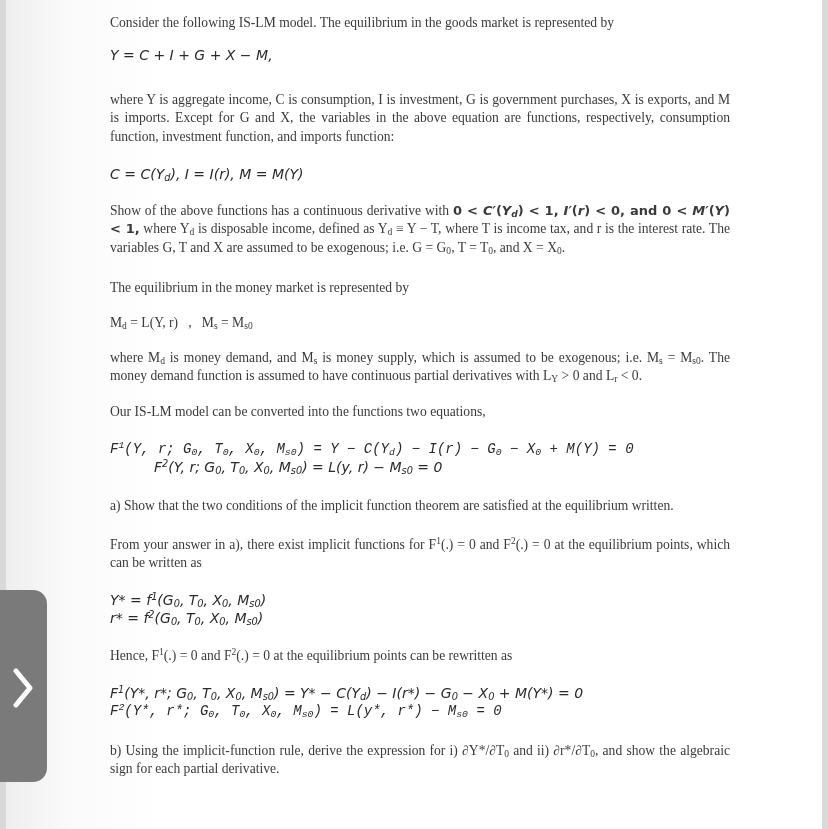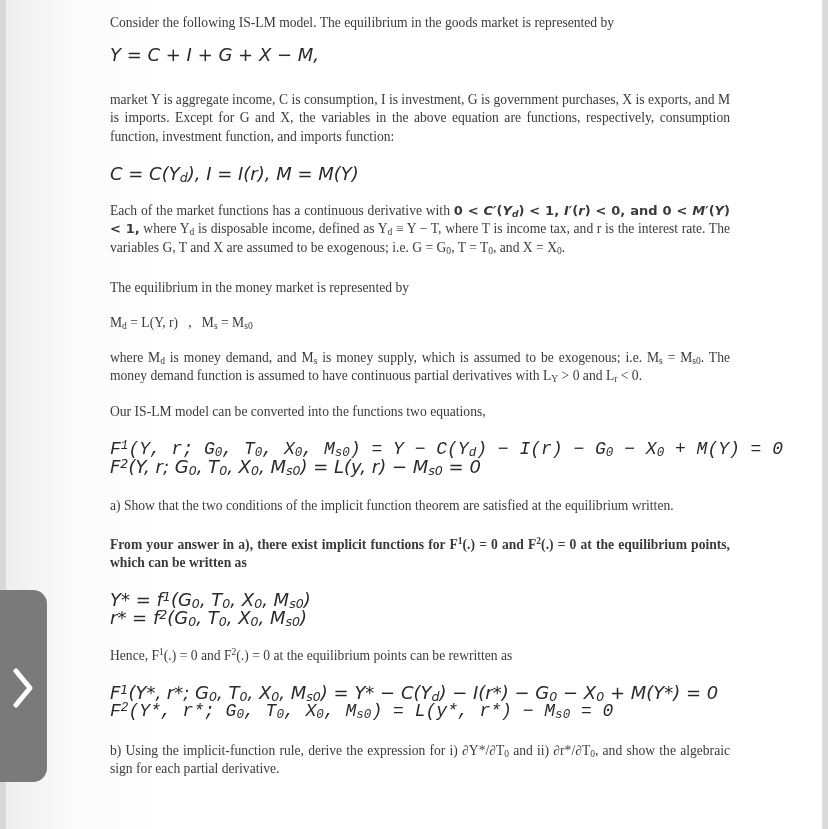--- a/index.html
+++ b/index.html
@@ -21,21 +21,21 @@
       background: linear-gradient(90deg, #eeeeee 0px, #fafafa 60px, #ffffff 160px);
     }
     .content {
       position: absolute; left: 104px; top: 0; width: 620px;
       color: #3a3a3a; font-size: 13.6px; line-height: 18.3px;
     }
     .p { position: absolute; left: 0; width: 620px; text-align: justify; }
     .eq {
       position: absolute; left: 0; white-space: nowrap;
       font-family: "DejaVu Sans", sans-serif; font-style: italic;
-      font-size: 18px; color: #2a2a2a; line-height: 18px;
+      font-size: 14px; color: #2a2a2a; line-height: 18px;
     }
     .bold { font-weight: bold; }
     sub { font-size: 70%; vertical-align: -2px; line-height: 0; }
     sup { font-size: 70%; vertical-align: 5px; line-height: 0; }
     .next-button {
       position: absolute; left: 0; top: 590px; width: 47px; height: 192px;
       background: #7a7a7a; border-radius: 0 14px 14px 0;
       cursor: pointer;
     }
     .next-button svg { position: absolute; left: 12px; top: 78px; }
@@ -46,44 +46,44 @@
 <div class="left-rail"></div>
 <div class="right-rail"></div>
 
 <div class="page">
   <div class="content">
 
     <div class="p" style="top:14px;">Consider the following IS-LM model. The equilibrium in the goods market is represented by</div>
 
     <div class="eq" style="top:46px;">Y = C + I + G + X − M,</div>
 
-    <div class="p" style="top:91px;">market Y is aggregate income, C is consumption, I is investment, G is government purchases, X is exports, and M is imports. Except for G and X, the variables in the above equation are functions, respectively, consumption function, investment function, and imports function:</div>
+    <div class="p" style="top:91px;">where Y is aggregate income, C is consumption, I is investment, G is government purchases, X is exports, and M is imports. Except for G and X, the variables in the above equation are functions, respectively, consumption function, investment function, and imports function:</div>
 
     <div class="eq" style="top:165px;">C = C(Y<sub>d</sub>), I = I(r), M = M(Y)</div>
 
     <div class="p" style="top:202px;">
-      <span>Each of the market functions has a continuous derivative with</span>
+      <span>Show of the above functions has a continuous derivative with</span>
       <span class="bold" style="font-family:'DejaVu Sans',sans-serif;font-size:13px;">0 &lt; <i>C′</i>(<i>Y<sub>d</sub></i>) &lt; 1, <i>I′</i>(<i>r</i>) &lt; 0, and 0 &lt; <i>M′</i>(<i>Y</i>) &lt; 1,</span>
       <span>where Y<sub>d</sub> is disposable income, defined as Y<sub>d</sub> ≡ Y − T, where T is income tax, and r is the interest rate. The variables G, T and X are assumed to be exogenous; i.e. G = G<sub>0</sub>, T = T<sub>0</sub>, and X = X<sub>0</sub>.</span>
     </div>
 
     <div class="p" style="top:279px;">The equilibrium in the money market is represented by</div>
 
     <div class="p" style="top:314px;">M<sub>d</sub> = L(Y, r) &nbsp;&nbsp;, &nbsp; M<sub>s</sub> = M<sub>s0</sub></div>
 
     <div class="p" style="top:349px;">where M<sub>d</sub> is money demand, and M<sub>s</sub> is money supply, which is assumed to be exogenous; i.e. M<sub>s</sub> = M<sub>s0</sub>. The money demand function is assumed to have continuous partial derivatives with L<sub>Y</sub> &gt; 0 and L<sub>r</sub> &lt; 0.</div>
 
     <div class="p" style="top:403px;">Our IS-LM model can be converted into the functions two equations,</div>
 
     <div class="eq" style="top:440px;font-family:Liberation Mono, monospace;">F<sup>1</sup>(Y, r; G<sub>0</sub>, T<sub>0</sub>, X<sub>0</sub>, M<sub>s0</sub>) = Y − C(Y<sub>d</sub>) − I(r) − G<sub>0</sub> − X<sub>0</sub> + M(Y) = 0</div>
-    <div class="eq" style="top:458px;">F<sup>2</sup>(Y, r; G<sub>0</sub>, T<sub>0</sub>, X<sub>0</sub>, M<sub>s0</sub>) = L(y, r) − M<sub>s0</sub> = 0</div>
+    <div class="eq" style="top:458px;margin-left:44px;">F<sup>2</sup>(Y, r; G<sub>0</sub>, T<sub>0</sub>, X<sub>0</sub>, M<sub>s0</sub>) = L(y, r) − M<sub>s0</sub> = 0</div>
 
     <div class="p" style="top:497px;">a) Show that the two conditions of the implicit function theorem are satisfied at the equilibrium written.</div>
 
-    <div class="p" style="top:536px;font-weight:bold;">From your answer in a), there exist implicit functions for F<sup>1</sup>(.) = 0 and F<sup>2</sup>(.) = 0 at the equilibrium points, which can be written as</div>
+    <div class="p" style="top:536px;">From your answer in a), there exist implicit functions for F<sup>1</sup>(.) = 0 and F<sup>2</sup>(.) = 0 at the equilibrium points, which can be written as</div>
 
     <div class="eq" style="top:591px;">Y* = f<sup>1</sup>(G<sub>0</sub>, T<sub>0</sub>, X<sub>0</sub>, M<sub>s0</sub>)</div>
     <div class="eq" style="top:609px;">r* = f<sup>2</sup>(G<sub>0</sub>, T<sub>0</sub>, X<sub>0</sub>, M<sub>s0</sub>)</div>
 
     <div class="p" style="top:647px;">Hence, F<sup>1</sup>(.) = 0 and F<sup>2</sup>(.) = 0 at the equilibrium points can be rewritten as</div>
 
     <div class="eq" style="top:684px;text-align:center;">F<sup>1</sup>(Y*, r*; G<sub>0</sub>, T<sub>0</sub>, X<sub>0</sub>, M<sub>s0</sub>) = Y* − C(Y<sub>d</sub>) − I(r*) − G<sub>0</sub> − X<sub>0</sub> + M(Y*) = 0</div>
     <div class="eq" style="top:702px;font-family:Liberation Mono, monospace;">F<sup>2</sup>(Y*, r*; G<sub>0</sub>, T<sub>0</sub>, X<sub>0</sub>, M<sub>s0</sub>) = L(y*, r*) − M<sub>s0</sub> = 0</div>
 
     <div class="p" style="top:742px;">b) Using the implicit-function rule, derive the expression for i) ∂Y*/∂T<sub>0</sub> and ii) ∂r*/∂T<sub>0</sub>, and show the algebraic sign for each partial derivative.</div>

